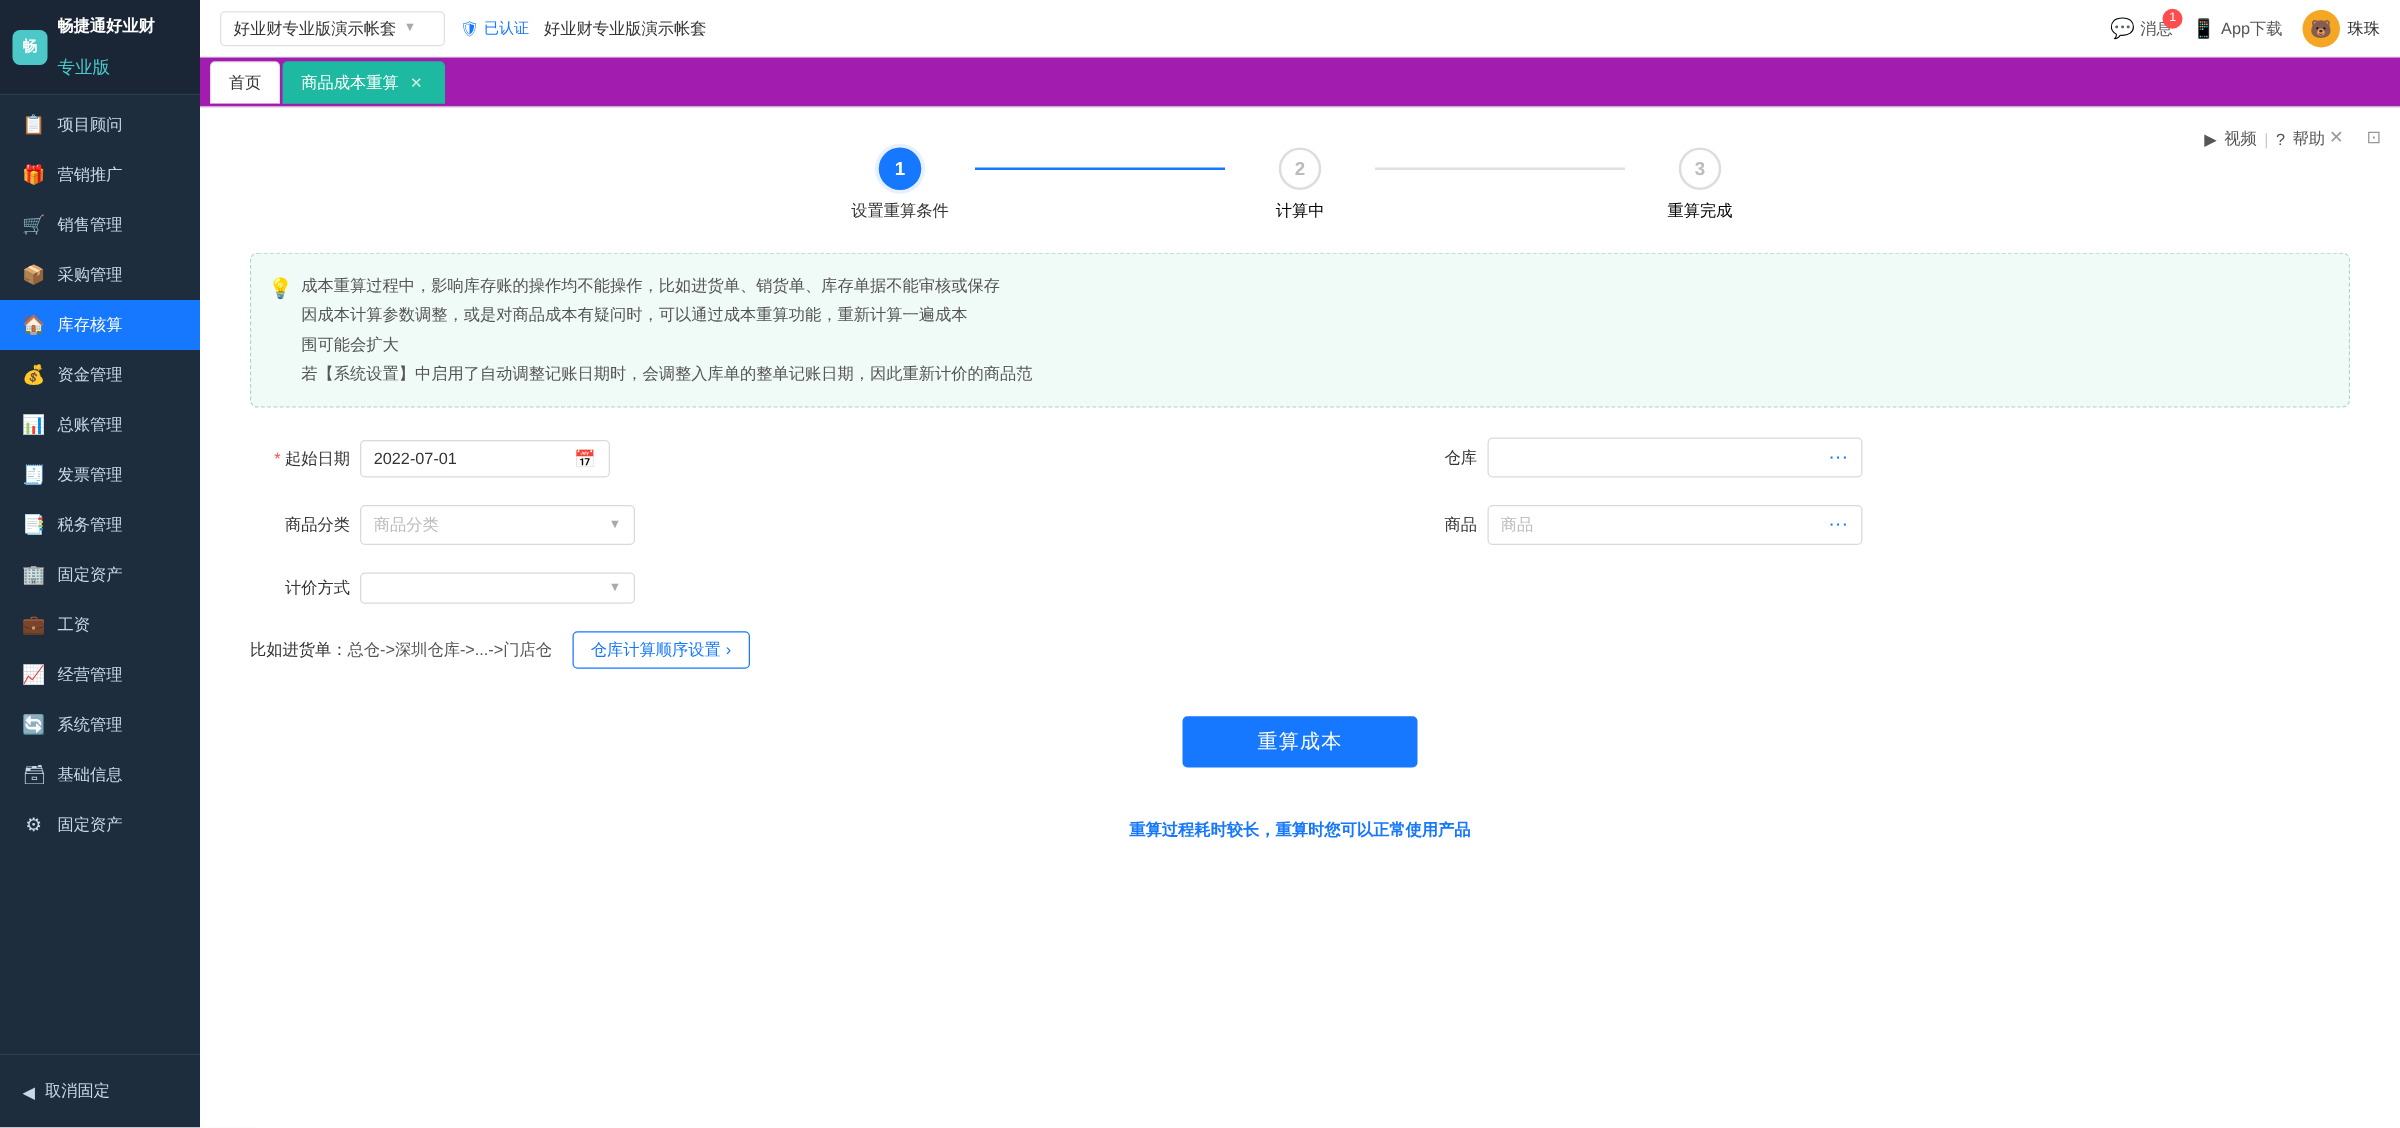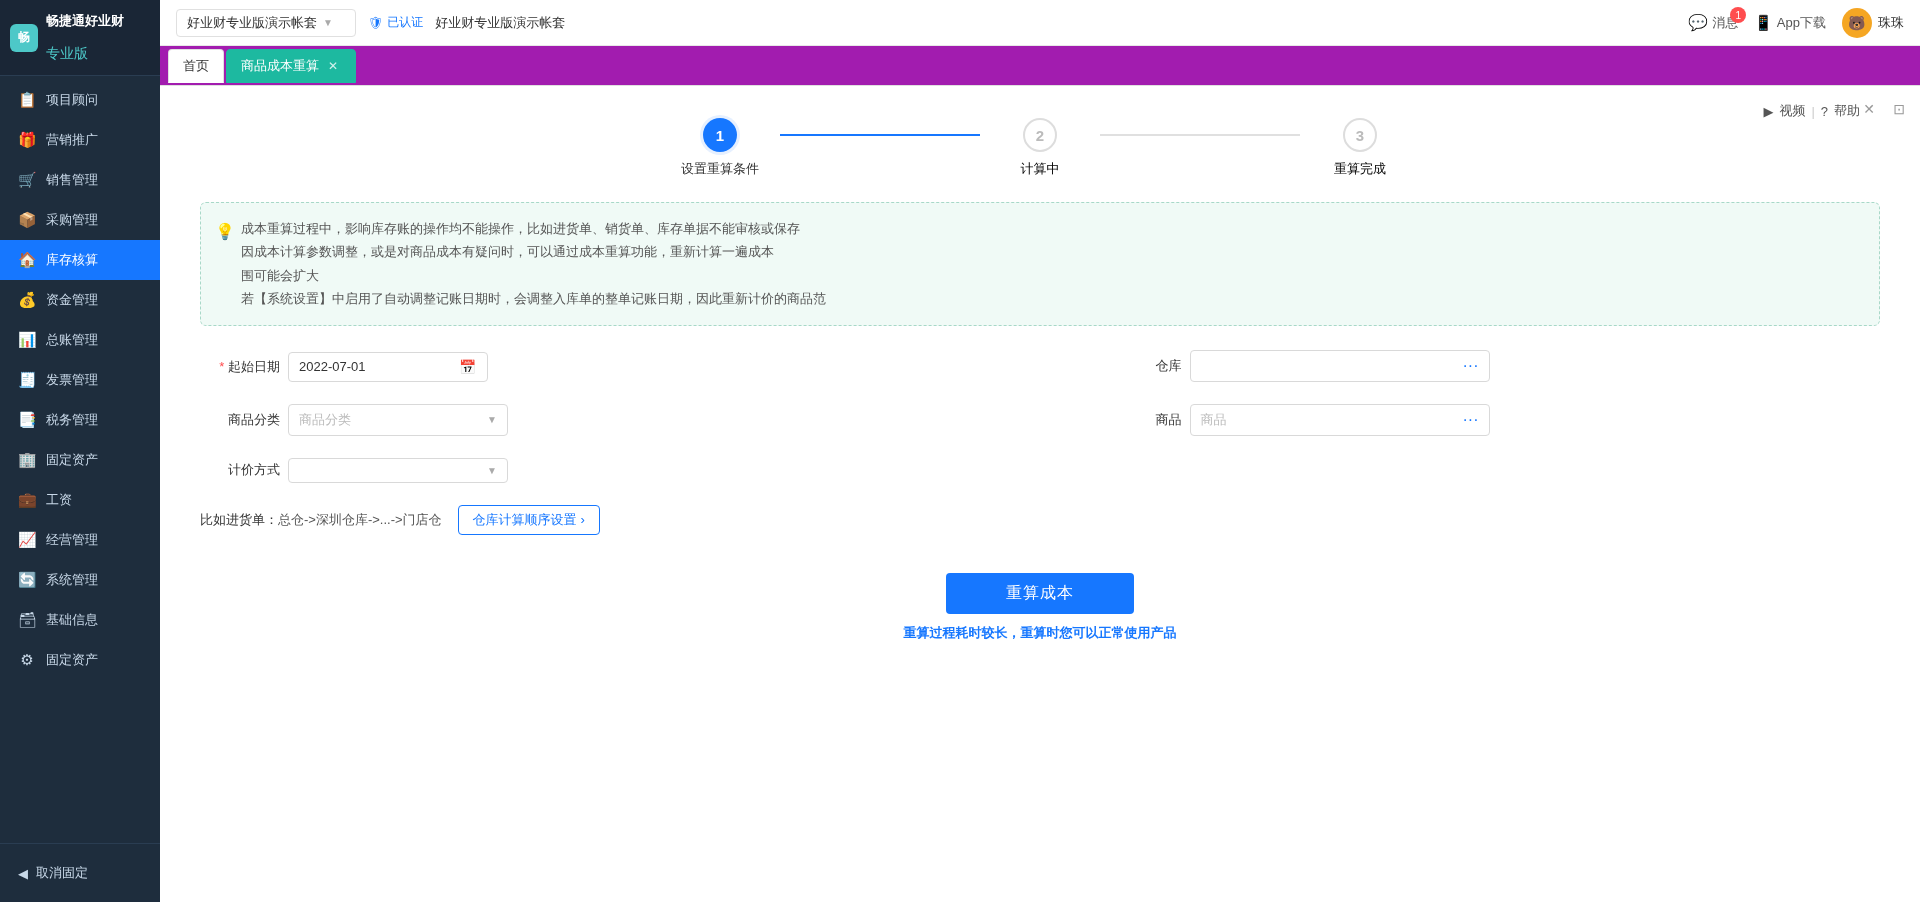--- a/index.html
+++ b/index.html
@@ -267,20 +267,21 @@
       border-radius: 4px;
       font-size: 13px;
       cursor: pointer;
       display: flex; align-items: center; gap: 4px;
     }
 
     
     .recalc-section {
       display: flex; flex-direction: column; align-items: center;
       padding: 10px 0 0;
+      gap: 31px;
     }
     .recalc-btn {
       background: #1677ff;
       color: #fff;
       border: none;
       border-radius: 4px;
       padding: 10px 60px;
       font-size: 16px;
       cursor: pointer;
       font-family: 'Microsoft YaHei', sans-serif;

